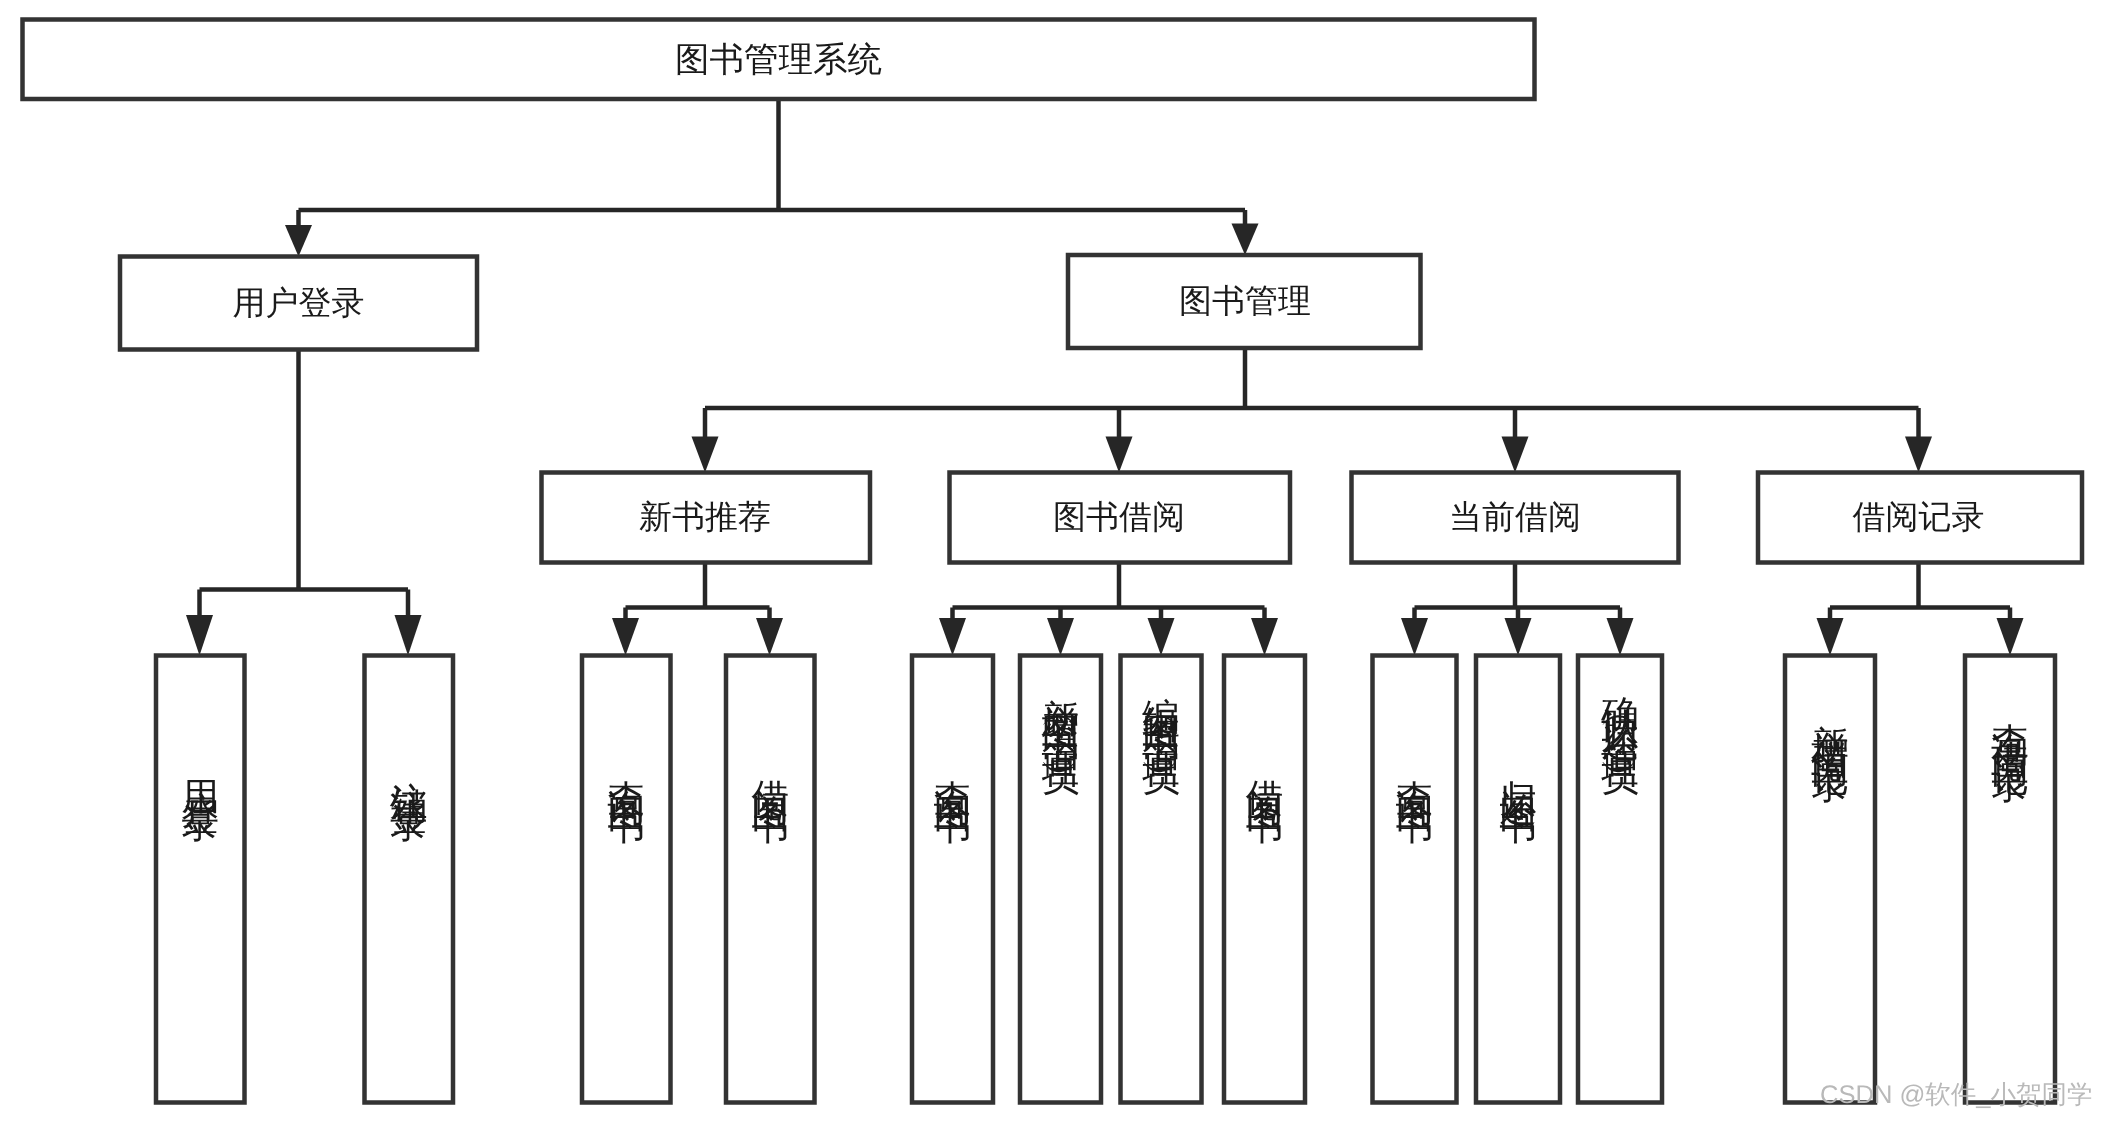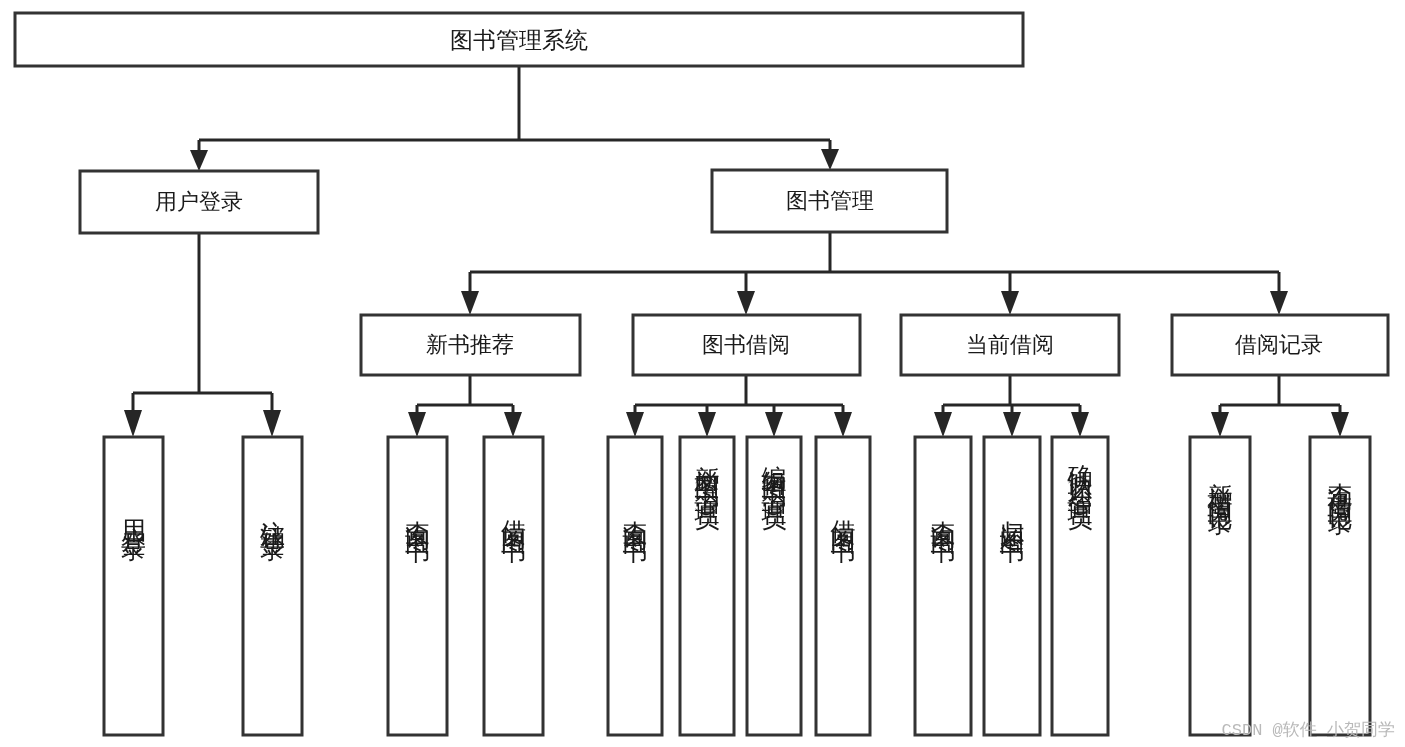--- a/index.html
+++ b/index.html
@@ -66,21 +66,21 @@
     line-height: 1.0;
     letter-spacing: 6px;
     color: #1a1a1a;
     white-space: nowrap;
     text-align: center;
   }
   .watermark {
     position: absolute;
     right: 10px;
     bottom: 6px;
-    font-family: Liberation Mono, monospace;
+    font-family: Liberation Sans, sans-serif;
     font-size: 17px;
     color: #b9b9b9;
     white-space: nowrap;
     pointer-events: none;
   }
 </style>
 </head>
 <body>
 
 <div id="diagram-root">

